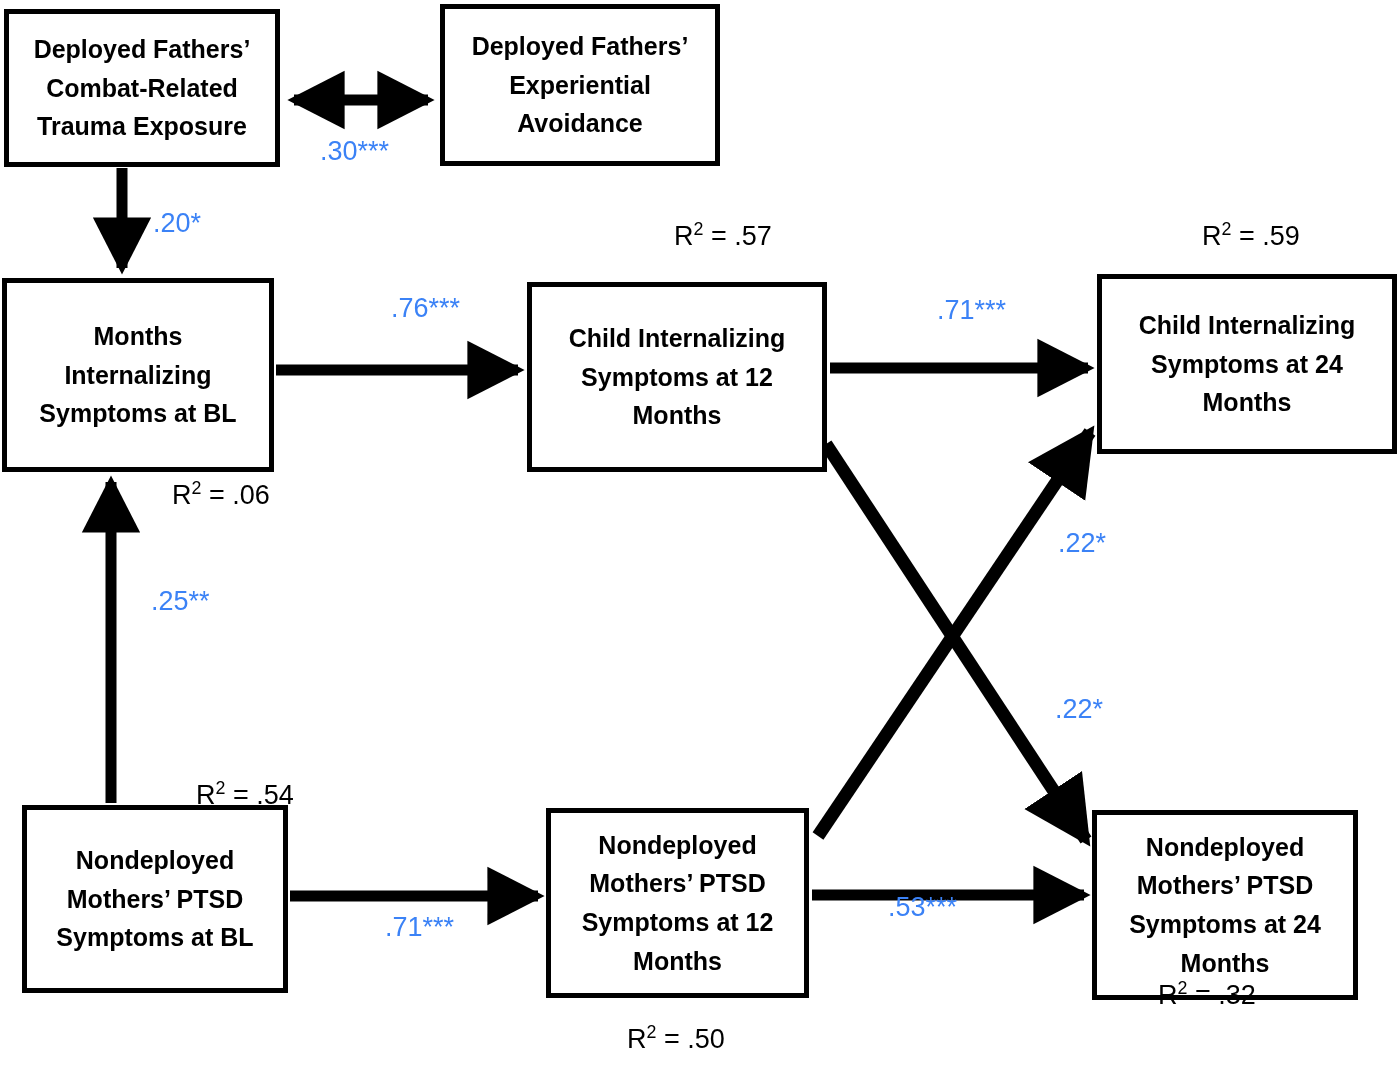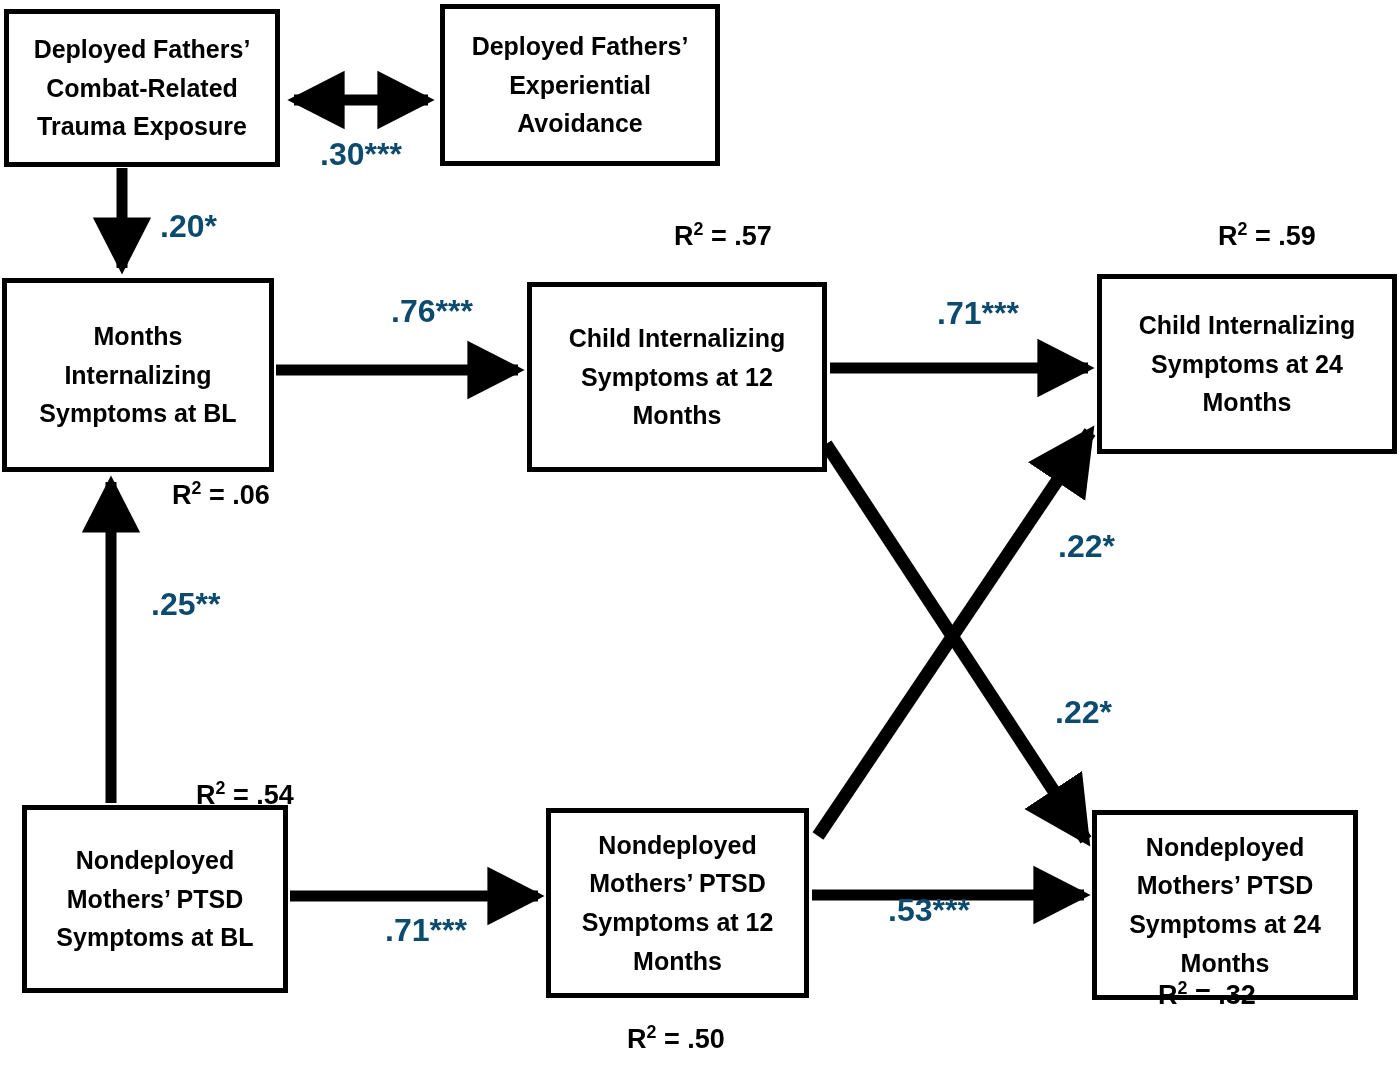--- a/index.html
+++ b/index.html
@@ -29,29 +29,29 @@
   }
   .node-label {
     font-weight: bold;
     color: #000000;
     line-height: 1.55;
     padding: 0 8px;
     white-space: pre-line;
   }
   .path-label {
     position: absolute;
-    font-weight: bold;
-    color: #0c4a6e;
+    font-weight: normal;
+    color: #3b82f6;
     white-space: nowrap;
     z-index: 4;
-    font-size: 32px;
+    font-size: 27px;
   }
   .r2-label {
     position: absolute;
-    font-weight: bold;
+    font-weight: normal;
     color: #000000;
     white-space: nowrap;
     z-index: 4;
     font-size: 27px;
   }
   .r2-label sup {
     font-size: 0.66em;
     vertical-align: super;
     line-height: 0;
   }
@@ -144,39 +144,39 @@
 
   <div class="node-box" style="left:1092px; top:810px; width:266px; height:190px;">
     <span class="node-label" style="font-size:25px;">Nondeployed
 Mothers’ PTSD
 Symptoms at 24
 Months</span>
   </div>
 
   <span class="path-label" style="left:320px; top:136px;">.30***</span>
 
-  <span class="path-label" style="left:160px; top:208px;">.20*</span>
+  <span class="path-label" style="left:153px; top:208px;">.20*</span>
 
   <span class="path-label" style="left:348px; top:293px;margin-left:43px;">.76***</span>
 
   <span class="path-label" style="left:937px; top:295px;">.71***</span>
 
   <span class="path-label" style="left:151px; top:586px;">.25**</span>
 
   <span class="path-label" style="left:385px; top:912px;">.71***</span>
 
   <span class="path-label" style="left:888px; top:892px;">.53***</span>
 
   <span class="path-label" style="left:1058px; top:528px;">.22*</span>
 
   <span class="path-label" style="left:1055px; top:694px;">.22*</span>
 
   <span class="r2-label" style="left:674px; top:221px;"><span>R</span><sup>2</sup><span> = .57</span></span>
 
-  <span class="r2-label" style="left:1202px; top:221px;margin-left:16px;"><span>R</span><sup>2</sup><span> = .59</span></span>
+  <span class="r2-label" style="left:1202px; top:221px;"><span>R</span><sup>2</sup><span> = .59</span></span>
 
   <span class="r2-label" style="left:172px; top:480px;"><span>R</span><sup>2</sup><span> = .06</span></span>
 
   <span class="r2-label" style="left:186px; top:780px;margin-left:10px;"><span>R</span><sup>2</sup><span> = .54</span></span>
 
   <span class="r2-label" style="left:627px; top:1024px;"><span>R</span><sup>2</sup><span> = .50</span></span>
 
   <span class="r2-label" style="left:1158px; top:980px;"><span>R</span><sup>2</sup><span> = .32</span></span>
 
 </div>

